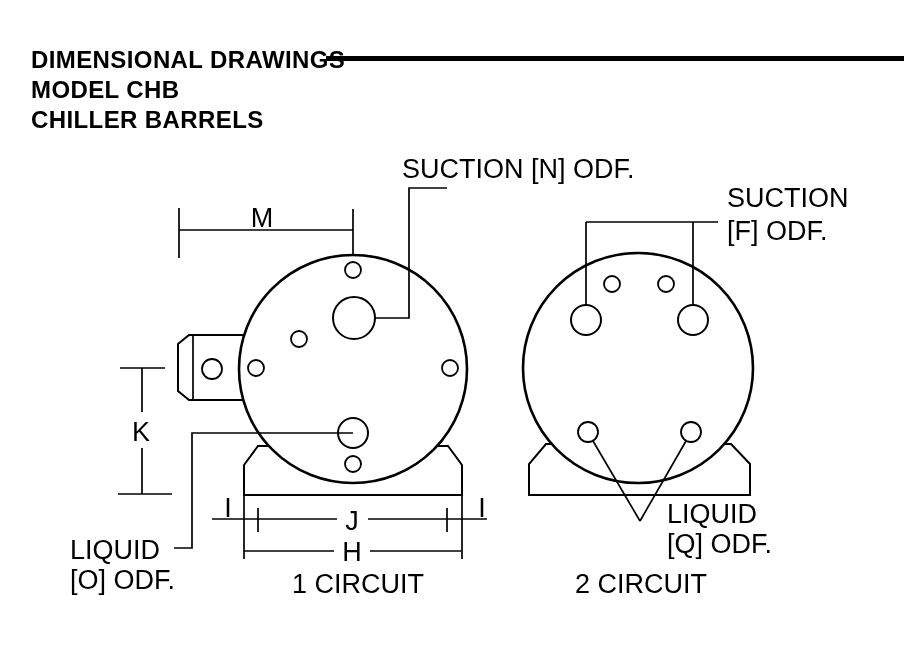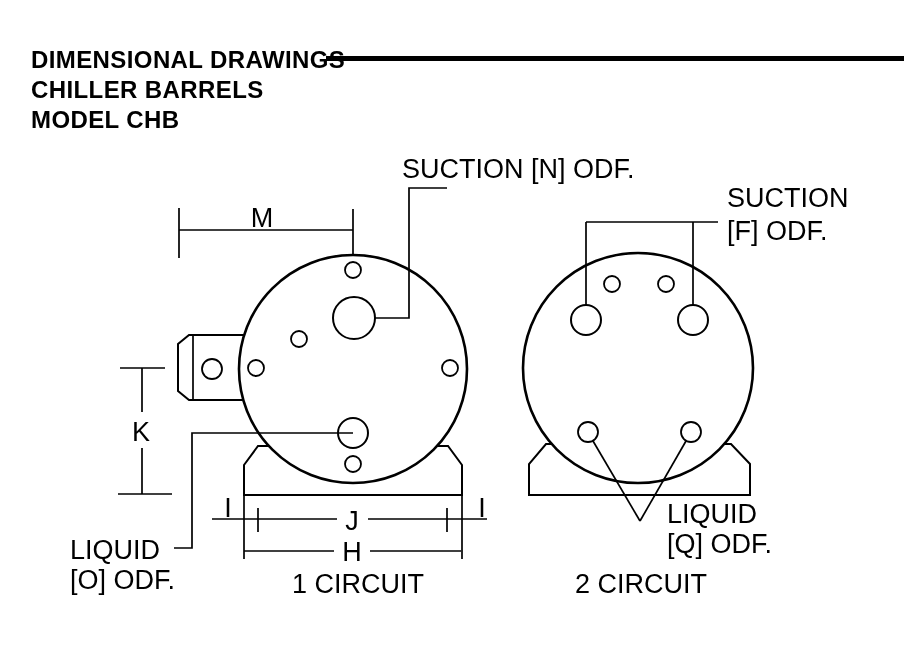--- a/index.html
+++ b/index.html
@@ -30,22 +30,22 @@
     font-size: 27px; fill: #000; stroke: none;
   }
 </style>
 </head>
 <body>
 
 <div class="page">
 
   <div class="title-block">
     <div>DIMENSIONAL DRAWINGS</div>
+    <div>MODEL CHB</div>
     <div>CHILLER BARRELS</div>
-    <div>MODEL CHB</div>
   </div>
   <div class="title-rule"></div>
 
   <svg width="916" height="667" viewBox="0 0 916 667">
 
     <g>
 
       <path class="solid" d="M244,495 L244,465 L258,446 L448,446 L462,465 L462,495 Z"></path>
 
       <path class="solid" d="M252,335 L189,335 L178,344 L178,391 L189,400 L252,400"></path>

